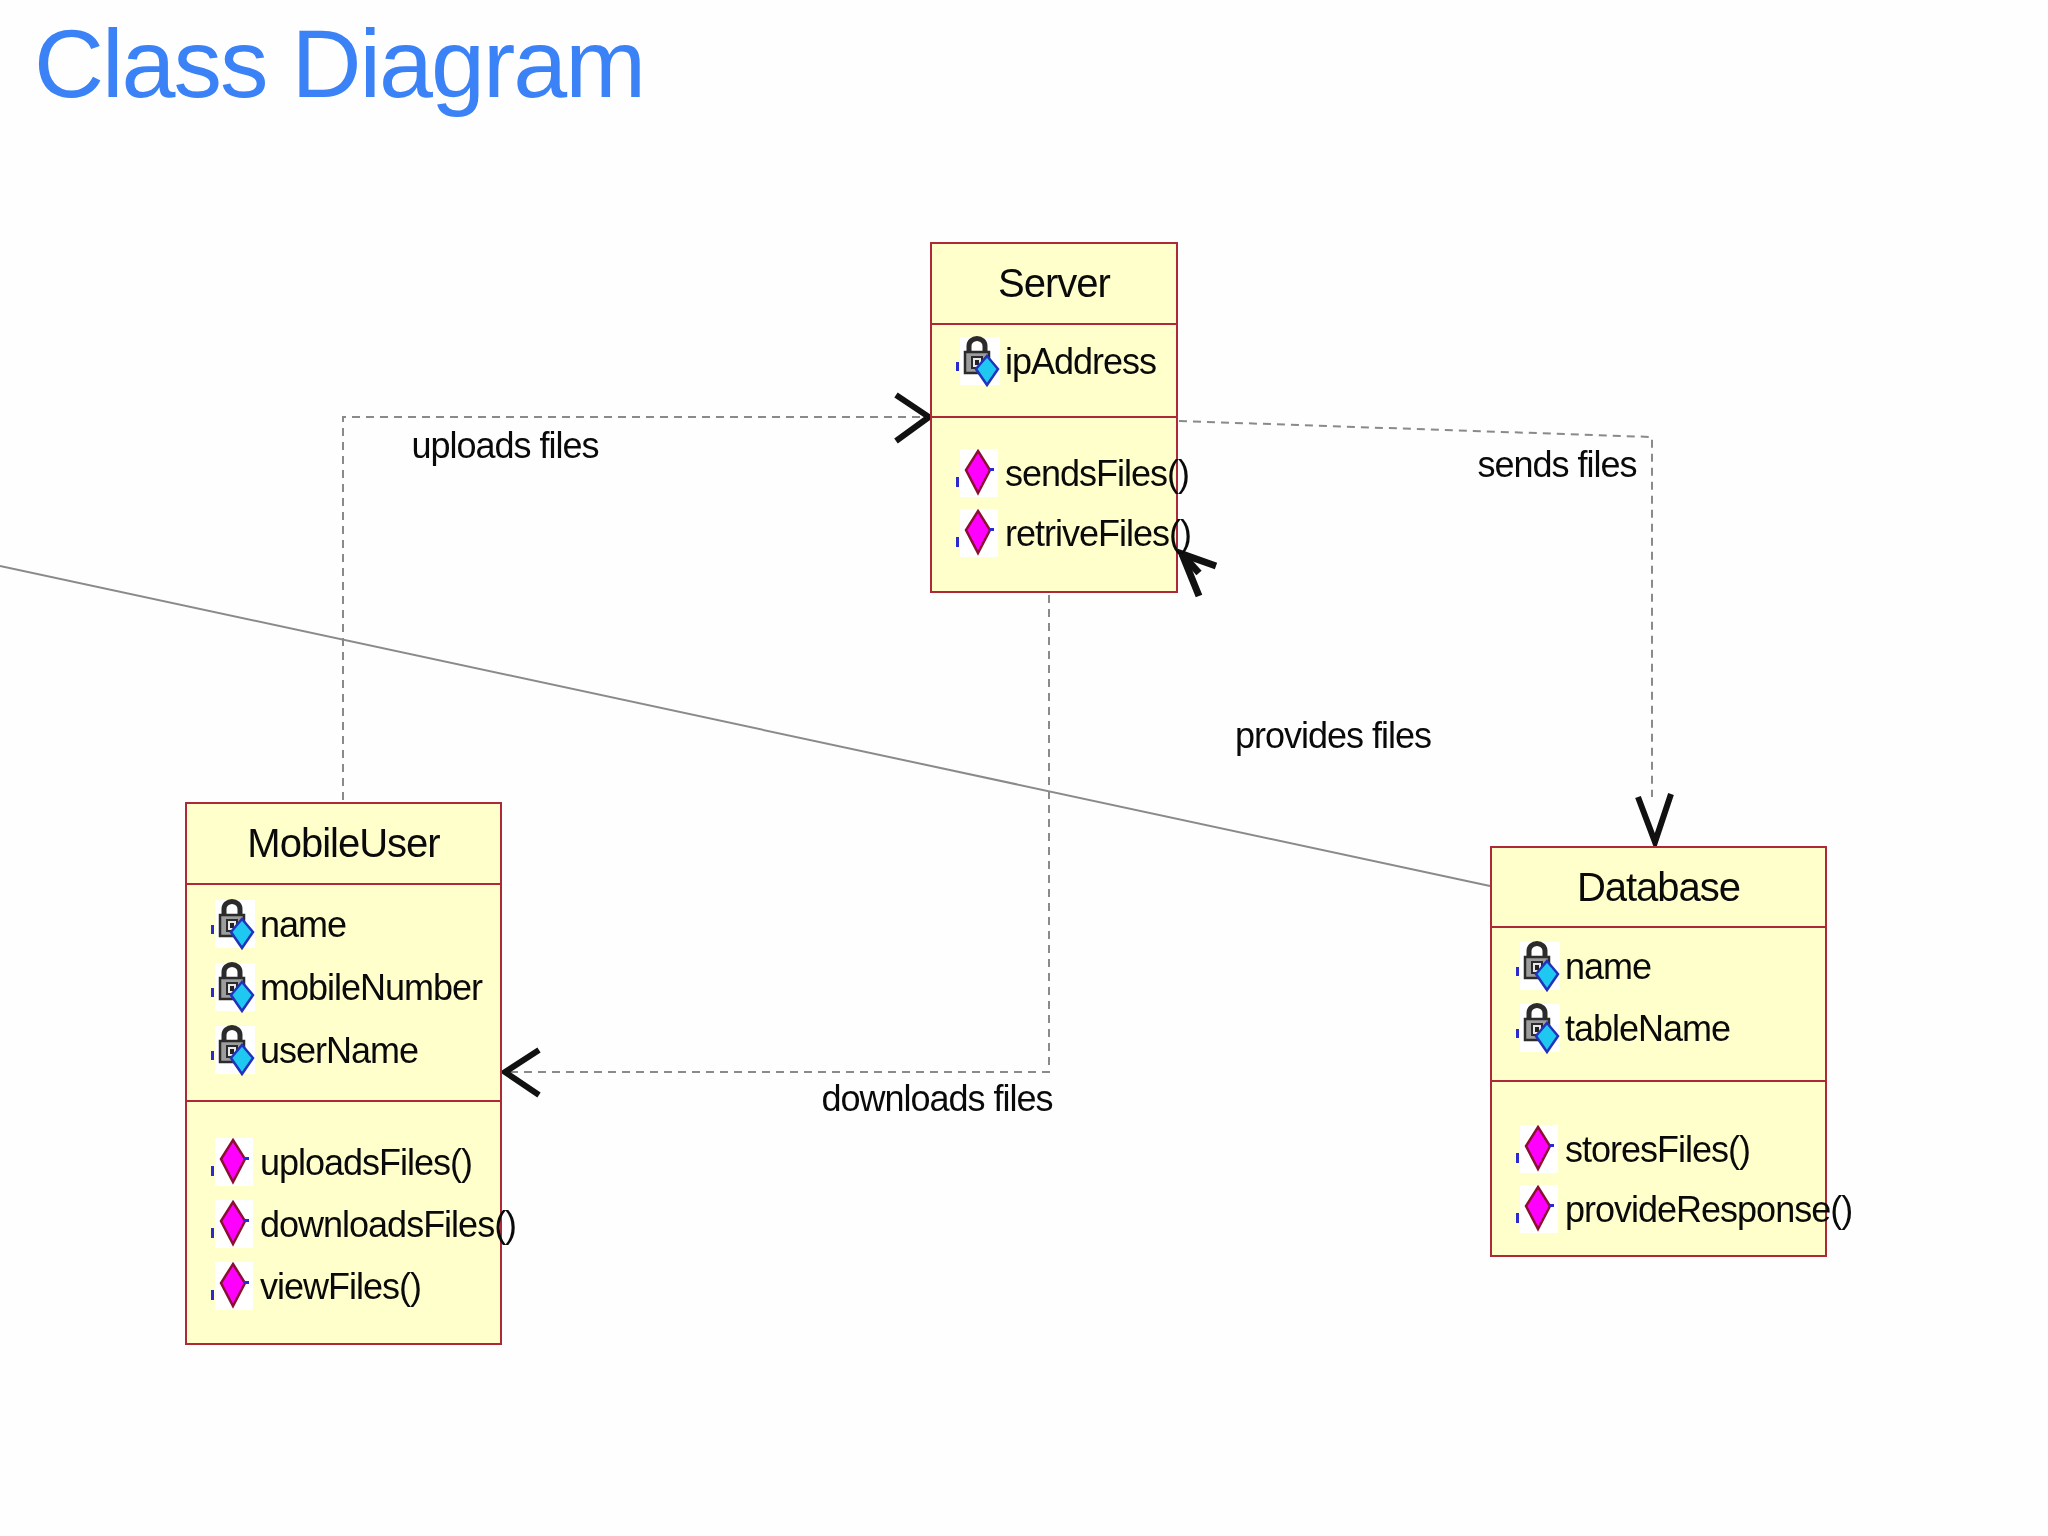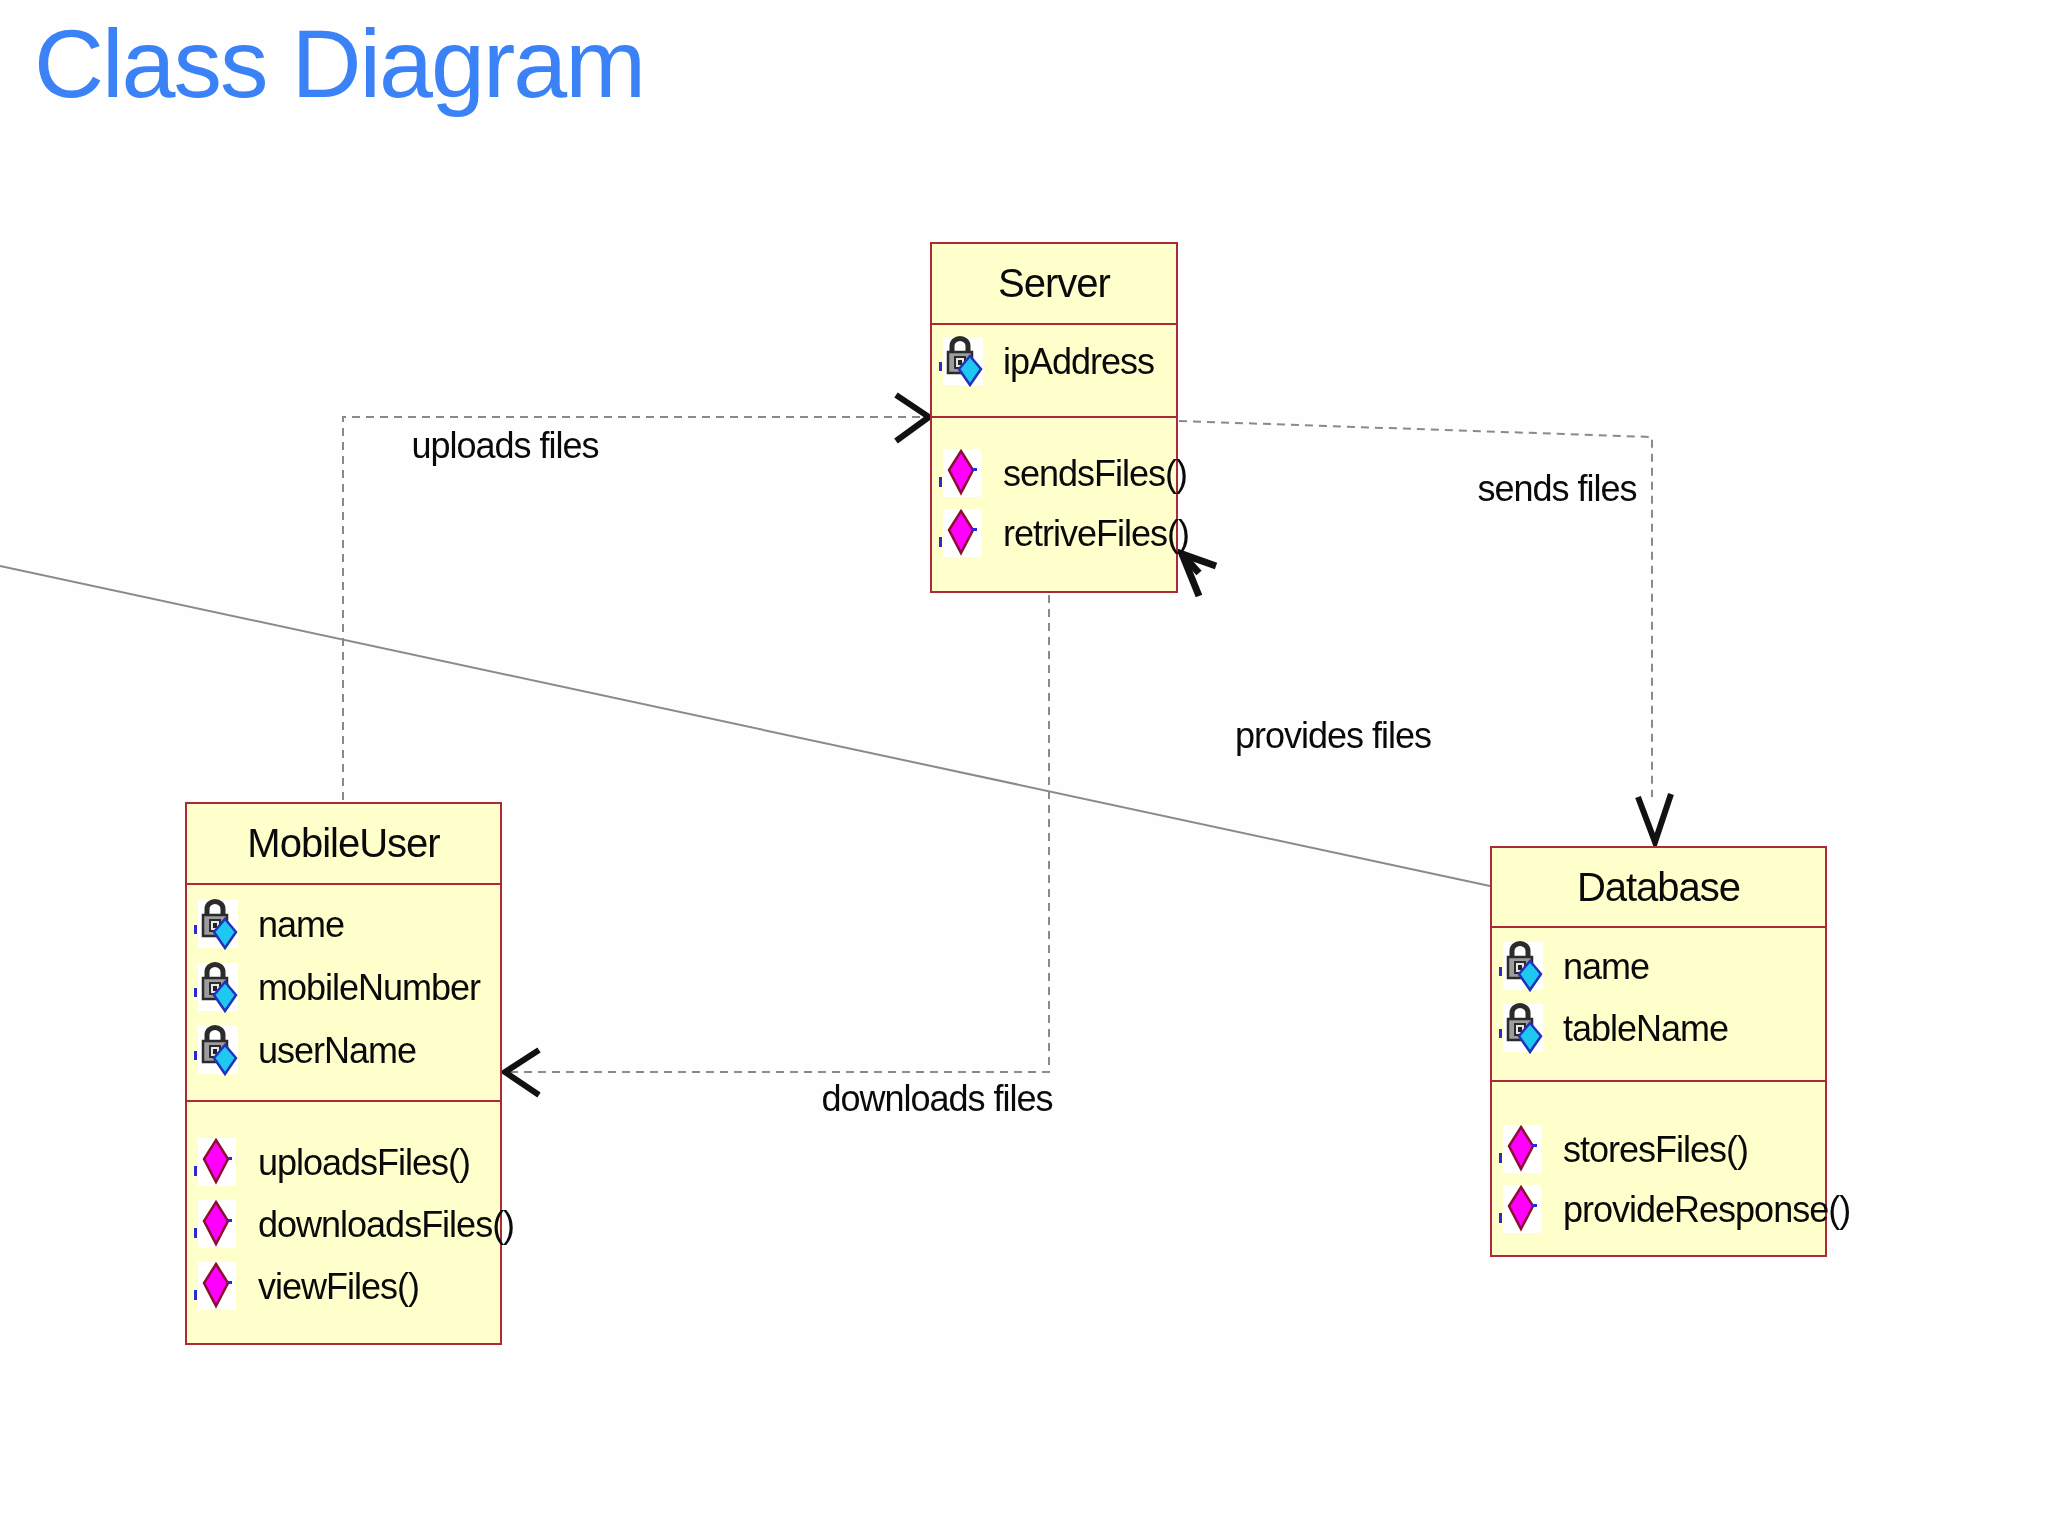--- a/index.html
+++ b/index.html
@@ -18,22 +18,22 @@
   .uml-class{
     position:absolute;z-index:2;box-sizing:border-box;
     background:#FFFFCC;border:2.5px solid #AC2A38;
   }
   .uml-header{
     display:flex;align-items:center;justify-content:center;
     font-size:40px;color:#0a0a0a;letter-spacing:-1px;
   }
   .uml-section{box-sizing:border-box;border-top:2px solid #AC2A38;}
   .member{
-    display:flex;align-items:center;gap:18px;
-    padding-left:7px;white-space:nowrap;
+    display:flex;align-items:center;gap:3px;
+    padding-left:24px;white-space:nowrap;
   }
   .member .mtext{
     font-size:36px;color:#0a0a0a;letter-spacing:-1px;
   }
   .micon{flex:0 0 auto;}
   
   .rel-label{
     position:absolute;z-index:3;transform:translate(-50%,-50%);
     font-size:36px;color:#0a0a0a;letter-spacing:-1px;white-space:nowrap;margin-top:27px;
   }
@@ -228,15 +228,15 @@
         <rect x="0" y="30" width="3" height="10" fill="#2a2ad0"></rect>
         <polygon points="22,4 34,23 22,46 10,23" fill="#FF00FF" stroke="#8b1030" stroke-width="2.5"></polygon>
         <rect x="33" y="21" width="5" height="3" fill="#2a2ad0"></rect>
       </svg>
       <span class="mtext">provideResponse()</span>
     </div>
   </div>
 </div>
 
 <div class="rel-label" style="left:505px;top:419px;">uploads files</div>
-<div class="rel-label" style="left:1557px;top:462px;">sends files</div>
+<div class="rel-label" style="left:1557px;top:438px;">sends files</div>
 <div class="rel-label" style="left:1333px;top:709px;">provides files</div>
 <div class="rel-label" style="left:937px;top:1072px;">downloads files</div>
 
 </body></html>

